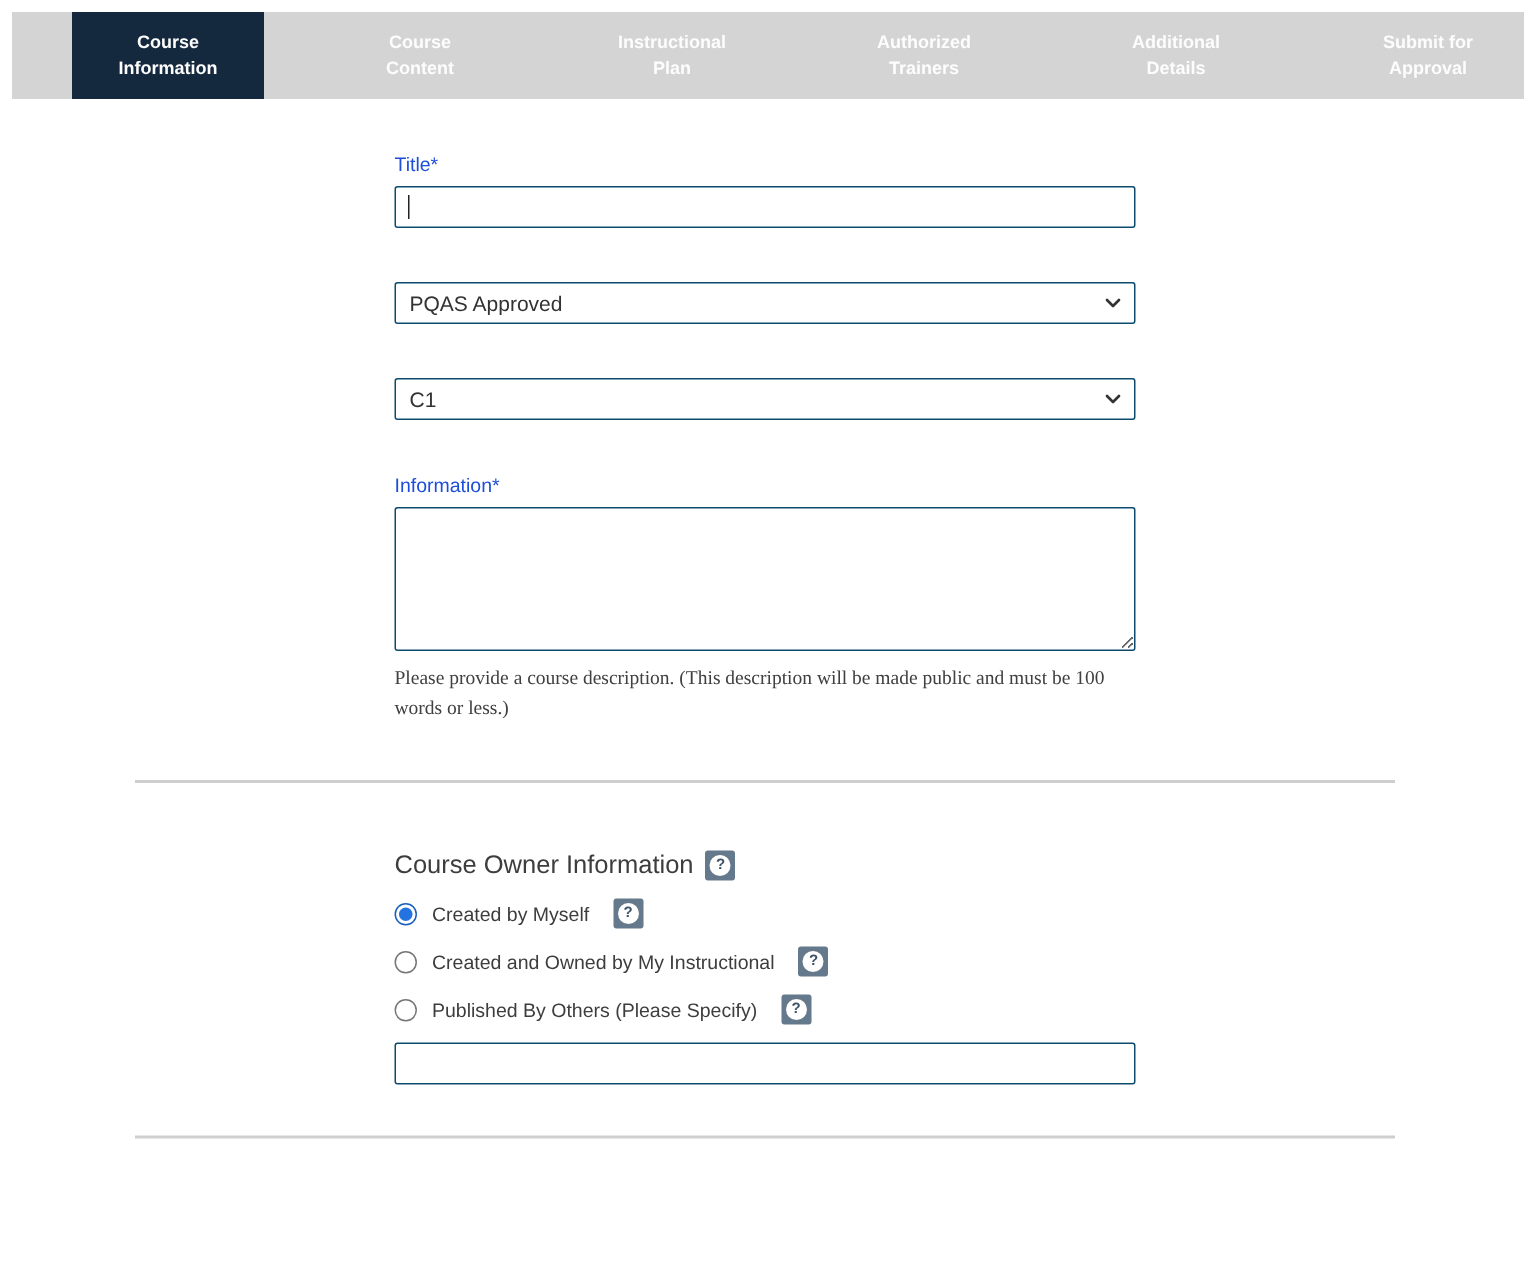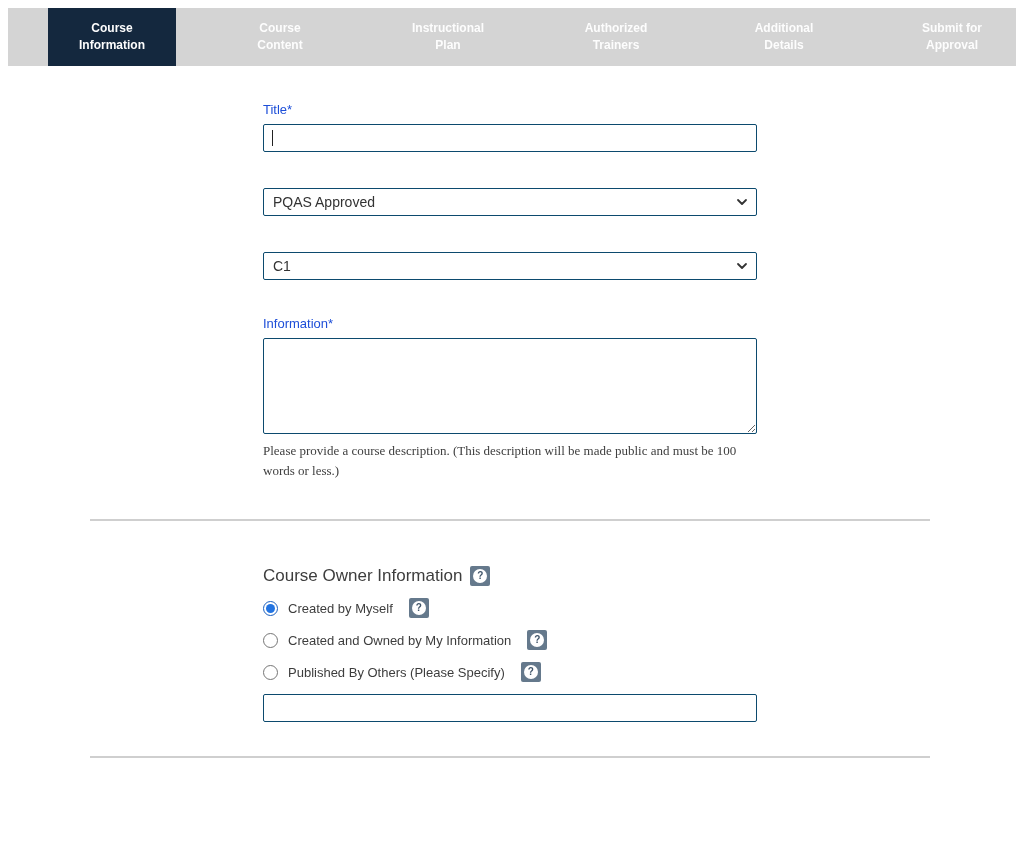--- a/index.html
+++ b/index.html
@@ -245,21 +245,21 @@
     <span class="radio-label">Created by Myself</span>
     <span class="help-icon">
         <span class="bubble">?</span>
       </span>
   </div>
 
   <div class="radio-row">
     <span class="radio">
         <span class="dot"></span>
       </span>
-    <span class="radio-label">Created and Owned by My Information</span>
+    <span class="radio-label">Created and Owned by My Instructional</span>
     <span class="help-icon">
         <span class="bubble">?</span>
       </span>
   </div>
 
   <div class="radio-row">
     <span class="radio">
         <span class="dot"></span>
       </span>
     <span class="radio-label">Published By Others (Please Specify)</span>

